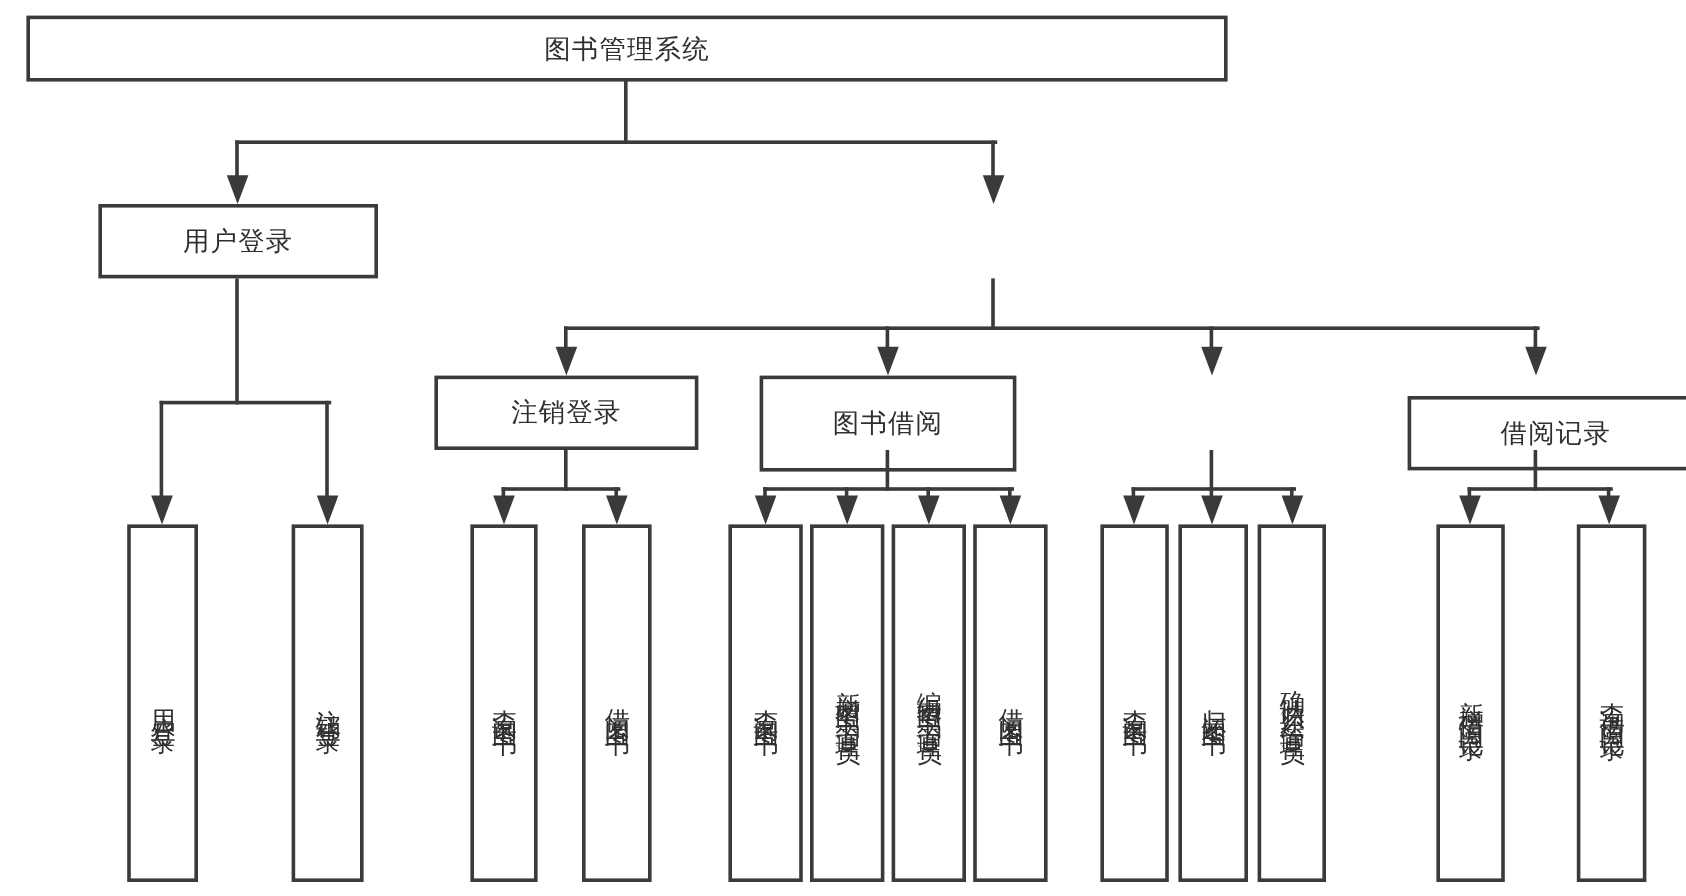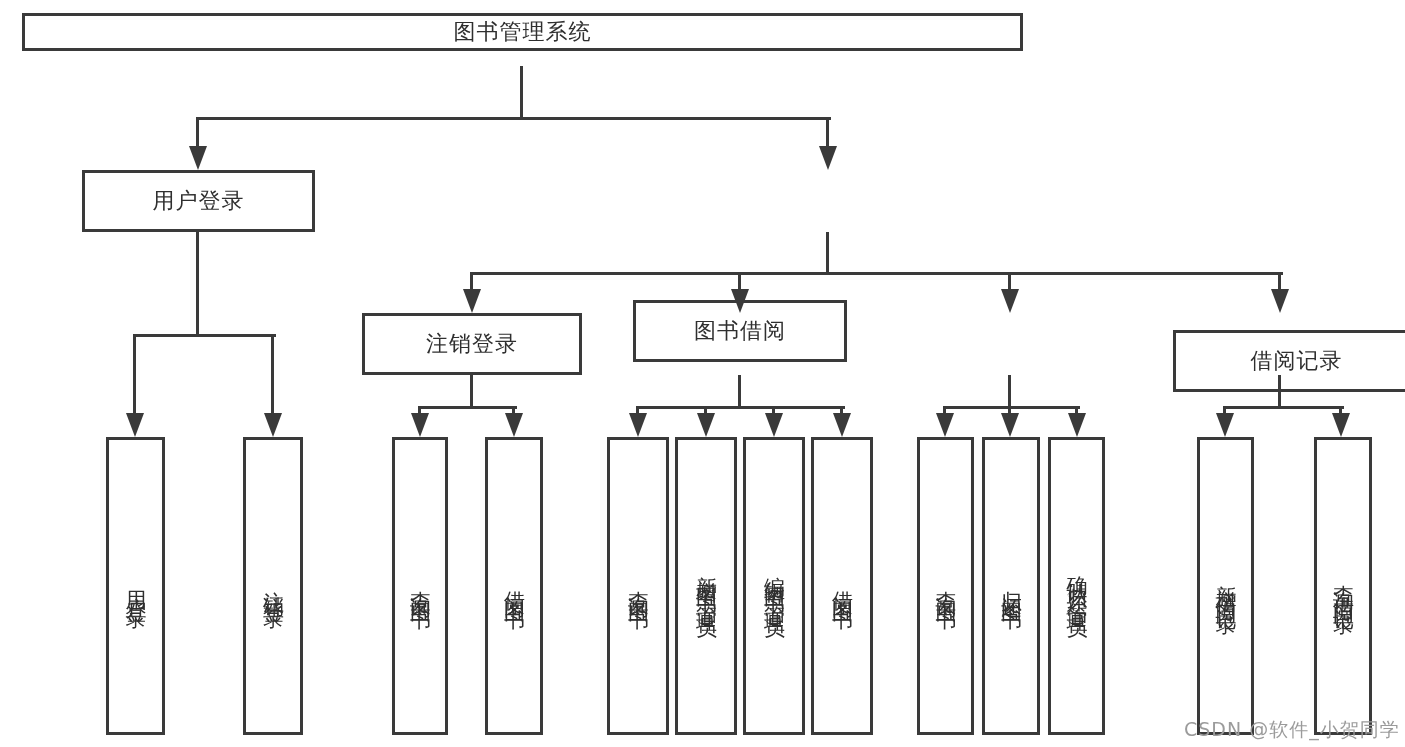--- a/index.html
+++ b/index.html
@@ -57,28 +57,28 @@
     letter-spacing:1px;
     white-space:nowrap;
     z-index:5;
   }
 </style>
 </head>
 <body>
 
 <div class="canvas">
 
-  <div class="node" style="left:22px;top:13px;width:1001px;height:38px;">图书管理系统</div>
+  <div class="node" style="left:22px;top:13px;width:1001px;height:55px;">图书管理系统</div>
 
   <div class="node" style="left:82px;top:170px;width:233px;height:62px;">用户登录</div>
 
 
   <div class="node" style="left:362px;top:313px;width:220px;height:62px;">注销登录</div>
 
-  <div class="node" style="left:633px;top:300px;width:214px;height:62px;">图书借阅</div>
+  <div class="node" style="left:633px;top:313px;width:214px;height:80px;">图书借阅</div>
 
 
   <div class="node" style="left:1173px;top:330px;width:247px;height:62px;">借阅记录</div>
 
   <div class="node vertical" style="left:106px;top:437px;width:59px;height:298px;">用户登录</div>
 
   <div class="node vertical" style="left:243px;top:437px;width:60px;height:298px;">注销登录</div>
 
   <div class="node vertical" style="left:392px;top:437px;width:56px;height:298px;">查询图书</div>
 
@@ -154,15 +154,14 @@
   <div class="vline" style="left:1075px;top:406px;height:10px;"></div>
   <div class="arrow" style="left:1068px;top:413px;"></div>
 
   <div class="vline" style="left:1278px;top:375px;height:34px;"></div>
   <div class="hline" style="left:1223px;top:406px;width:121px;"></div>
   <div class="vline" style="left:1223px;top:406px;height:10px;"></div>
   <div class="arrow" style="left:1216px;top:413px;"></div>
   <div class="vline" style="left:1339px;top:406px;height:10px;"></div>
   <div class="arrow" style="left:1332px;top:413px;"></div>
 
-  <div class="watermark">CSDN @软件_小贺同学</div>
 
 </div>
 
 </body></html>

